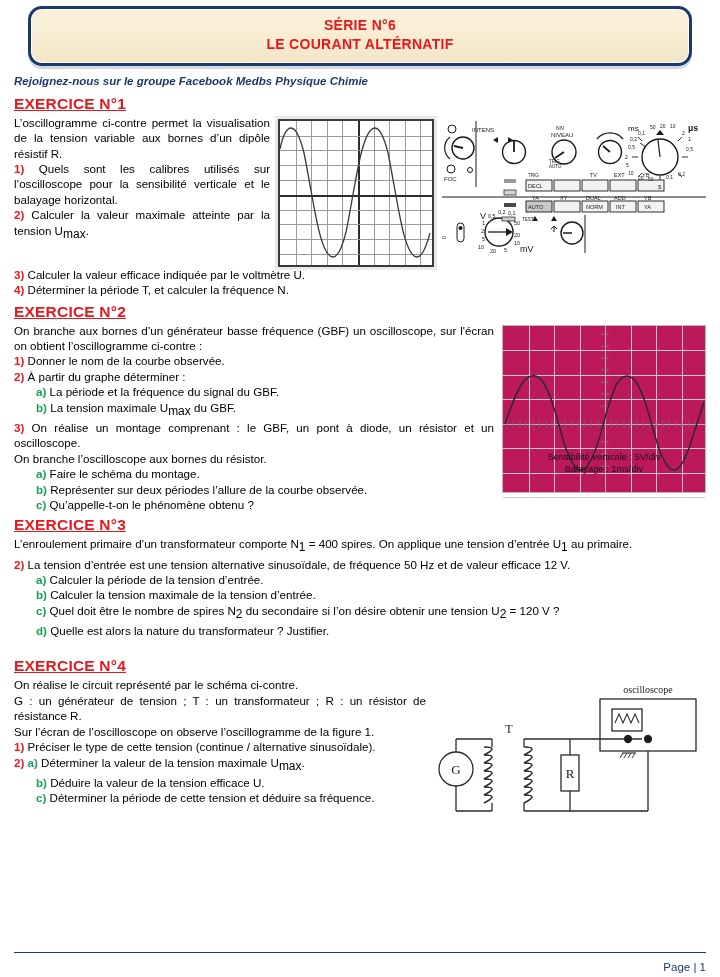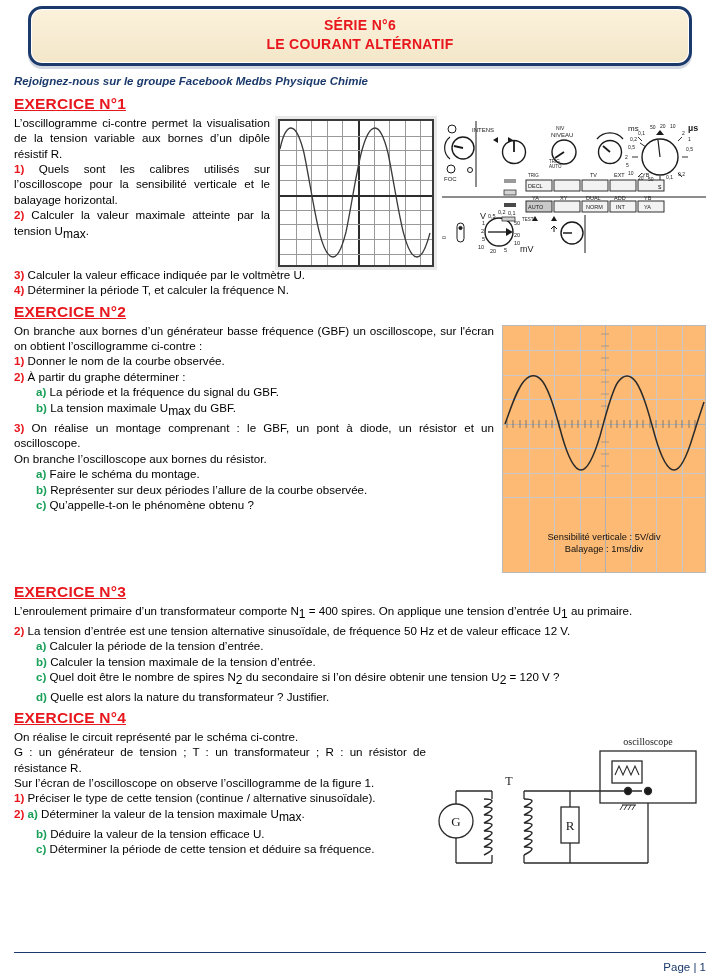--- a/index.html
+++ b/index.html
@@ -73,23 +73,23 @@
     margin-top:4px;
     outline:3px solid #e9e9e9;
   }
   .osc1 .vg, .osc1 .hg { position:absolute; background:#9a9a9a; }
   .osc1 .vg { width:1px; top:0; bottom:0; }
   .osc1 .hg { height:1px; left:0; right:0; }
   .osc1 .ax { background:#2c2c2c; }
 
   
   .osc2 {
-    width:204px; height:248px;
+    width:204px; height:168px;
     border:1px solid #b9b9b9;
-    background:#fdba74;
+    background:#be185d;
     position:relative;
     margin-top:2px;
   }
   .osc2 .vg, .osc2 .hg { position:absolute; background:#c8c8c8; }
   .osc2 .vg { width:1px; top:0; bottom:0; }
   .osc2 .hg { height:1px; left:0; right:0; }
   .osc2-caption {
     position:absolute; left:0; right:0; bottom:16px;
     text-align:center; font-size:9.3px; line-height:1.32; color:#111;
   }
@@ -419,21 +419,21 @@
           </svg>
           <div class="osc2-caption">
             <div>Sensibilité verticale : 5V/div</div>
             <div>Balayage : 1ms/div</div>
           </div>
         </div>
       </div>
     </div>
   </div>
 
-  <div style="margin-top:8px">
+  <div style="margin-top:2px">
     <div class="ex-head">EXERCICE N°3</div>
     <div class="txt">
       <div class="just">
         <span>L’enroulement primaire d’un transformateur comporte N</span><sub>1</sub><span> = 400 spires. On applique une tension d’entrée U</span><sub>1</sub><span> au primaire.</span>
       </div>
       <div class="just">
         <span class="num">2)</span>
         <span>La tension d’entrée est une tension alternative sinusoïdale, de fréquence 50 Hz et de valeur efficace 12 V.</span>
       </div>
       <div class="ind">
@@ -448,21 +448,21 @@
         <span class="alpha">c)</span>
         <span>Quel doit être le nombre de spires N</span><sub>2</sub><span> du secondaire si l’on désire obtenir une tension U</span><sub>2</sub><span> = 120 V ?</span>
       </div>
       <div class="ind">
         <span class="alpha">d)</span>
         <span>Quelle est alors la nature du transformateur ? Justifier.</span>
       </div>
     </div>
   </div>
 
-  <div style="margin-top:2px">
+  <div style="margin-top:17px">
     <div class="ex-head">EXERCICE N°4</div>
     <div class="row">
       <div class="col-text txt">
         <div>On réalise le circuit représenté par le schéma ci-contre.</div>
         <div class="just">G : un générateur de tension ; T : un transformateur ; R : un résistor de résistance R.</div>
         <div class="just">Sur l’écran de l’oscilloscope on observe l’oscillogramme de la figure 1.</div>
         <div class="just">
           <span class="num">1)</span>
           <span>Préciser le type de cette tension (continue / alternative sinusoïdale).</span>
         </div>

